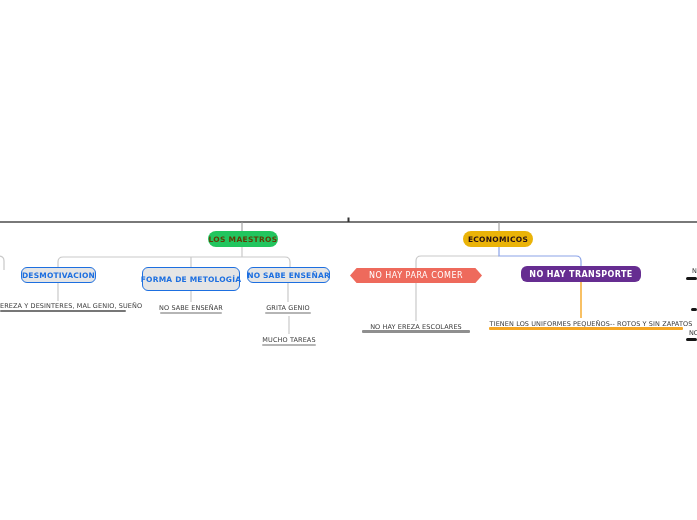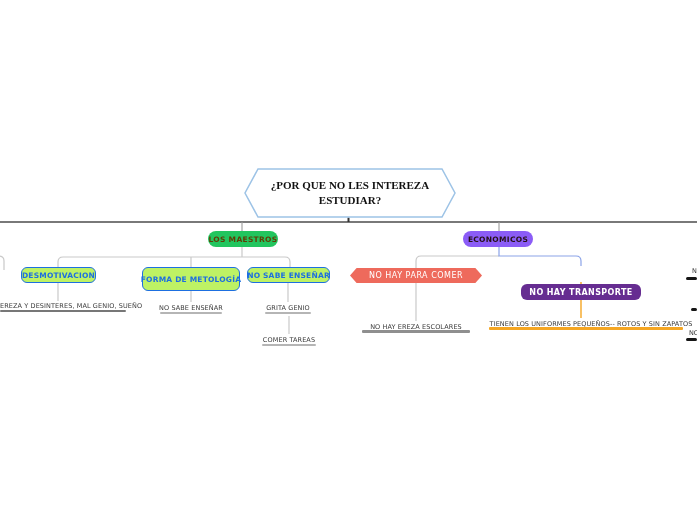--- a/index.html
+++ b/index.html
@@ -24,42 +24,42 @@
     font-family:"Liberation Serif","DejaVu Serif",serif;
     font-weight:bold;font-size:11px;line-height:1.35;color:#111;
   }
 
   .pill{
     position:absolute;display:flex;align-items:center;justify-content:center;
     text-align:center;font-weight:bold;letter-spacing:.3px;
     border-radius:8px;box-sizing:border-box;white-space:nowrap;
   }
   .b-maestros{left:208px;top:231px;width:70px;height:16px;background:#22c55e;color:#5f3d05;font-size:7.5px;}
-  .b-economicos{left:463px;top:231px;width:70px;height:16px;background:#8b5cf6;color:#251015;font-size:7.5px;}
+  .b-economicos{left:463px;top:231px;width:70px;height:16px;background:#eab308;color:#251015;font-size:7.5px;}
 
   .outline{
     position:absolute;display:flex;align-items:center;justify-content:center;
-    background:#bef264;border:1.5px solid #1d6fe0;border-radius:6px;
+    background:#e5e5e5;border:1.5px solid #1d6fe0;border-radius:6px;
     color:#1d6fe0;font-weight:bold;font-size:7.5px;letter-spacing:.2px;
     box-sizing:border-box;white-space:nowrap;
   }
   .n-desmotivacion{left:21px;top:267px;width:75px;height:16px;}
   .n-metodologia{left:142px;top:267px;width:98px;height:24px;}
   .n-nosabe{left:247px;top:267px;width:83px;height:16px;}
 
   .n-comer{
     position:absolute;left:350px;top:268px;width:132px;height:15px;
     background:#ee6a5c;color:#fff;font-weight:normal;font-size:8px;letter-spacing:.5px;
     display:flex;align-items:center;justify-content:center;white-space:nowrap;
     clip-path:polygon(5% 0%,95% 0%,100% 50%,95% 100%,5% 100%,0% 50%);
   }
   .n-transporte{
     position:absolute;left:521px;top:266px;width:120px;height:16px;
     background:#662d91;color:#fff;font-weight:bold;font-size:8px;letter-spacing:.4px;
-    border-radius:6px;display:flex;align-items:center;justify-content:center;white-space:nowrap;margin-top:18px;
+    border-radius:6px;display:flex;align-items:center;justify-content:center;white-space:nowrap;
   }
 
   .leaf{
     position:absolute;font-size:6.5px;color:#3a3a3a;letter-spacing:.1px;
     white-space:nowrap;text-align:center;
   }
   .bar{position:absolute;height:2.5px;border-radius:1px;}
   .bar-dk{background:#777777;}
   .bar-lt{background:#b5b5b5;}
   .bar-md{background:#8f8f8f;}
@@ -92,26 +92,20 @@
     <path class="ln-gray" d="M58,283 V301"></path>
     <path class="ln-gray" d="M191,283 V302"></path>
     <path class="ln-gray" d="M288,283 V302"></path>
     <path class="ln-gray" d="M289,316 V334"></path>
     <path class="ln-gray" d="M416,283 V321"></path>
     <path class="ln-orange" d="M581,282 V318"></path>
 
     <path class="ln-gray" d="M4,270 V261 Q4,256 -1,256"></path>
   </svg>
 
-  <div class="central">
-    <svg width="212" height="50" viewBox="0 0 212 50">
-      <polygon points="14,1 198,1 211,25 198,49 14,49 1,25" fill="#ffffff" stroke="#9dc3e6" stroke-width="1.5"></polygon>
-    </svg>
-    <div class="label">¿POR QUE NO LES INTEREZA ESTUDIAR?</div>
-  </div>
 
   <div class="pill b-maestros">
     <span>LOS MAESTROS</span>
   </div>
   <div class="pill b-economicos">
     <span>ECONOMICOS</span>
   </div>
 
   <div class="outline n-desmotivacion">
     <span>DESMOTIVACION</span>
@@ -132,21 +126,21 @@
 
   <div class="leaf" style="left:0;top:302px;width:124px;text-align:left;">EREZA Y DESINTERES, MAL GENIO, SUEÑO</div>
   <div class="bar bar-dk" style="left:0;top:309.5px;width:126px;"></div>
 
   <div class="leaf" style="left:131px;top:304px;width:120px;">NO SABE ENSEÑAR</div>
   <div class="bar bar-lt" style="left:160px;top:311.5px;width:62px;"></div>
 
   <div class="leaf" style="left:238px;top:304px;width:100px;">GRITA GENIO</div>
   <div class="bar bar-lt" style="left:265px;top:311.5px;width:46px;"></div>
 
-  <div class="leaf" style="left:239px;top:335.5px;width:100px;">COMER TAREAS</div>
+  <div class="leaf" style="left:239px;top:335.5px;width:100px;">MUCHO TAREAS</div>
   <div class="bar bar-lt" style="left:262px;top:343.5px;width:54px;"></div>
 
   <div class="leaf" style="left:356px;top:322.5px;width:120px;">NO HAY EREZA ESCOLARES</div>
   <div class="bar bar-md" style="left:362px;top:330px;width:108px;"></div>
 
   <div class="leaf" style="left:486px;top:319.5px;width:210px;">TIENEN LOS UNIFORMES PEQUEÑOS-- ROTOS Y SIN ZAPATOS</div>
   <div class="bar bar-or" style="left:489px;top:327px;width:194px;"></div>
 
   <div class="frag-text" style="left:692px;top:266.5px;">N</div>
   <div class="bar bar-bk" style="left:686px;top:276.5px;width:11px;"></div>

